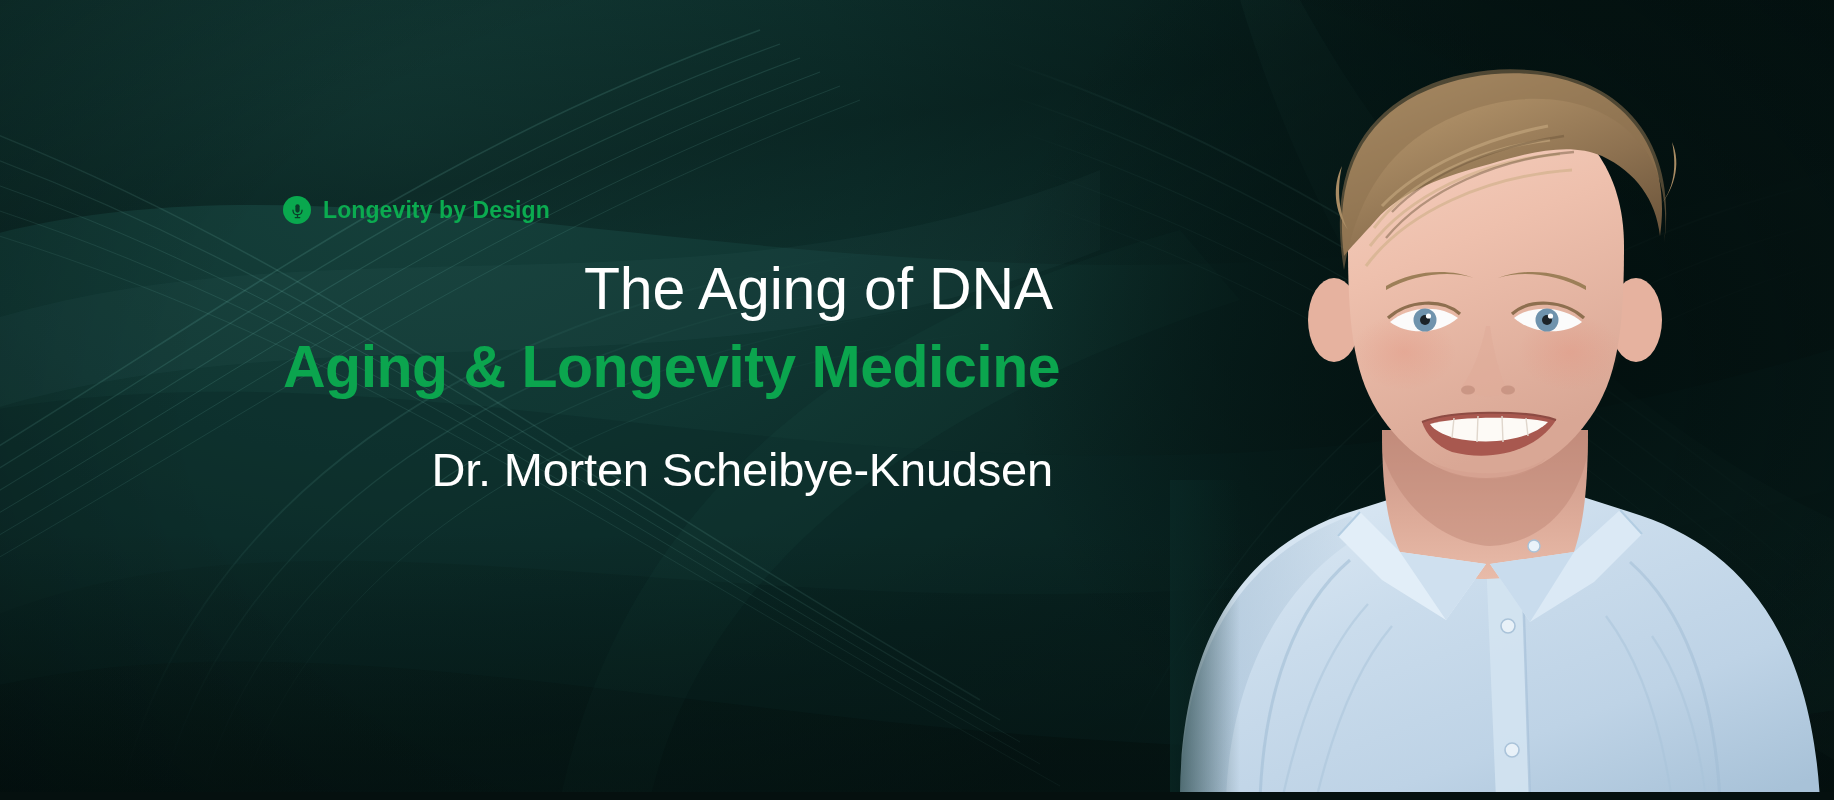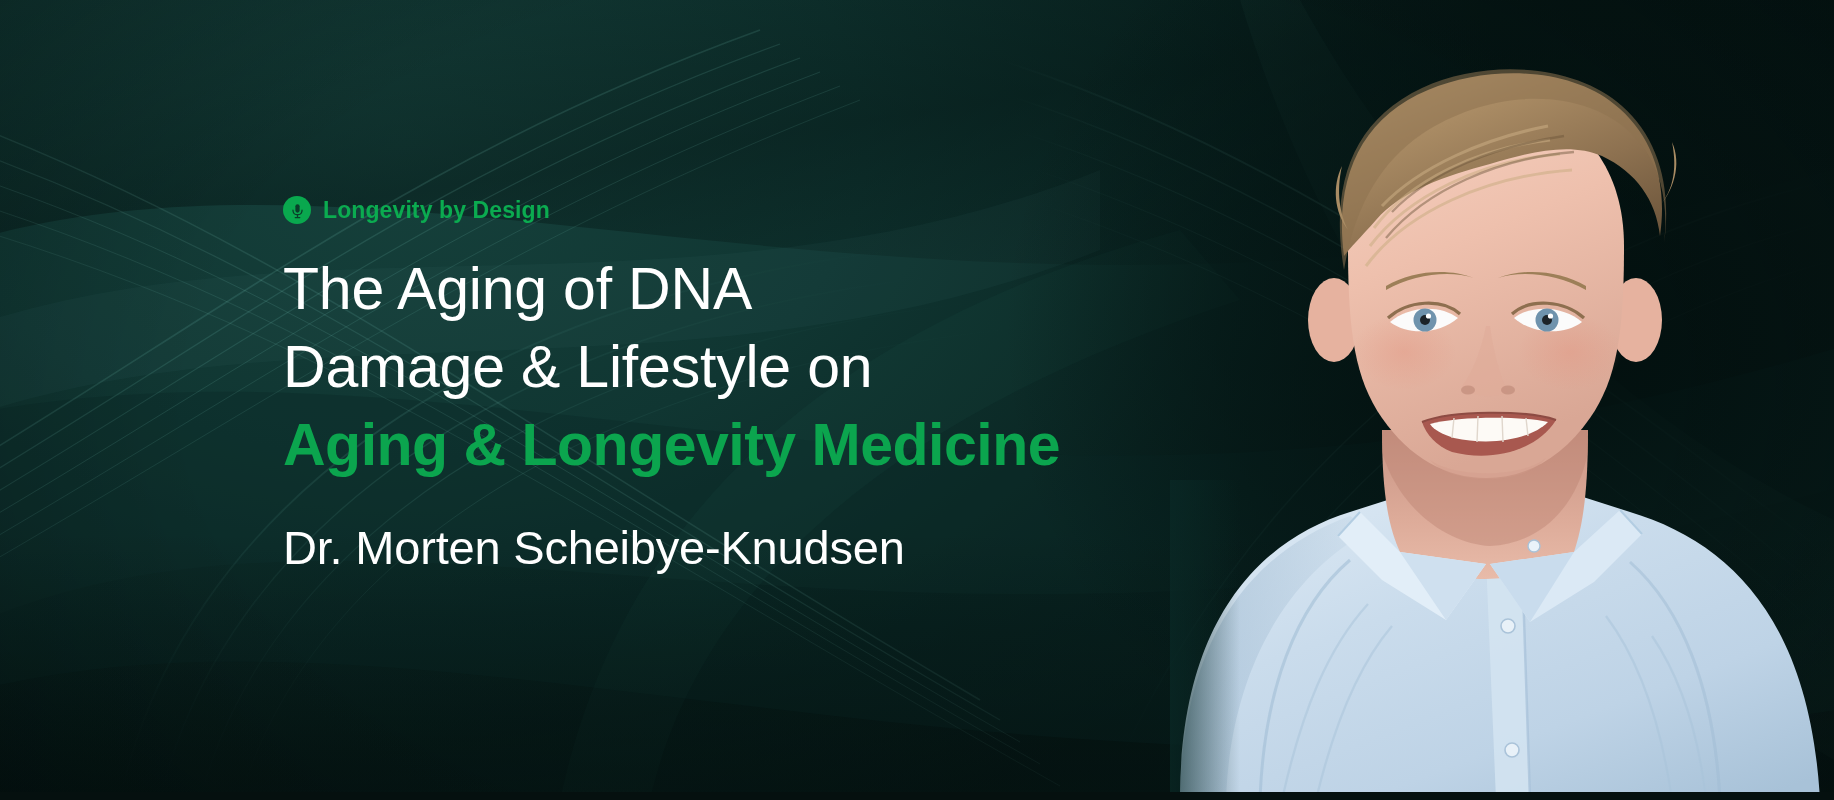--- a/index.html
+++ b/index.html
@@ -11,20 +11,21 @@
     overflow:hidden;
   }
 
   .banner {
     position:relative;
     width:1834px; height:792px;
     overflow:hidden;
     background:
       radial-gradient(ellipse 1100px 760px at 22% 18%, #16413c 0%, #103632 42%, #0a2522 78%, #071a18 100%),
       linear-gradient(125deg, #0e3330 0%, #12423c 30%, #0d2f2c 60%, #071b19 100%);
+    text-align: right;
   }
 
   
   .bg-layer { position:absolute; inset:0; pointer-events:none; }
   .bg-dark-right {
     position:absolute; top:0; right:0; width:52%; height:100%;
     background:radial-gradient(ellipse 760px 700px at 72% 42%, rgba(2,14,13,.88) 0%, rgba(3,18,17,.55) 45%, rgba(0,0,0,0) 74%);
   }
   .bg-vignette {
     position:absolute; inset:0;
@@ -338,20 +339,19 @@
         <svg width="17" height="17" viewBox="0 0 24 24" fill="#0a3d2a" aria-hidden="true">
           <path d="M12 3a3 3 0 0 0-3 3v6a3 3 0 0 0 6 0V6a3 3 0 0 0-3-3z"></path>
           <path d="M6.5 11.5a.9.9 0 0 0-1.8 0 7.3 7.3 0 0 0 6.4 7.24V21H8.8a.9.9 0 0 0 0 1.8h6.4a.9.9 0 0 0 0-1.8h-2.3v-2.26a7.3 7.3 0 0 0 6.4-7.24.9.9 0 0 0-1.8 0 5.5 5.5 0 0 1-11 0z"></path>
         </svg>
       </span>
       <span class="brand-text">Longevity by Design</span>
     </div>
 
     <h1 class="headline">
       <span class="hl">The Aging of DNA</span>
-      <span class="hl">Damage &amp; Lifestyle on</span>
       <span class="hl accent">Aging &amp; Longevity Medicine</span>
     </h1>
 
     <div class="speaker">Dr. Morten Scheibye-Knudsen</div>
   </div>
 
 </div>
 
 </body></html>

